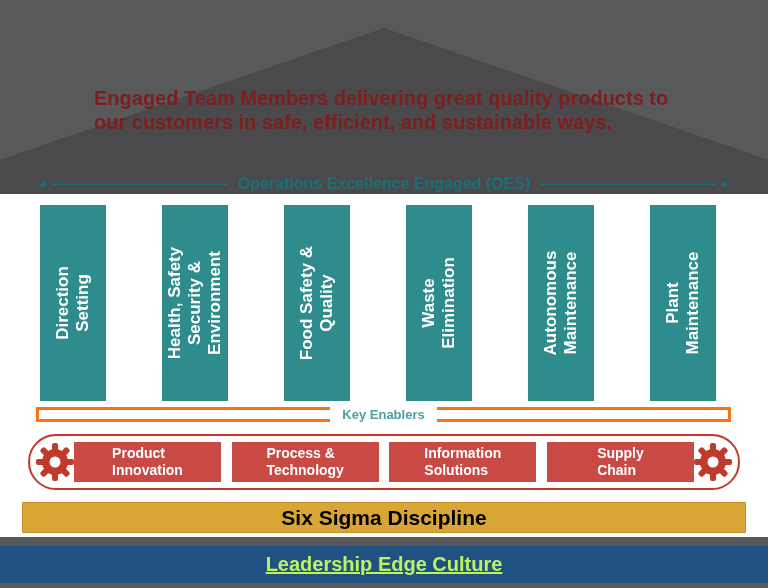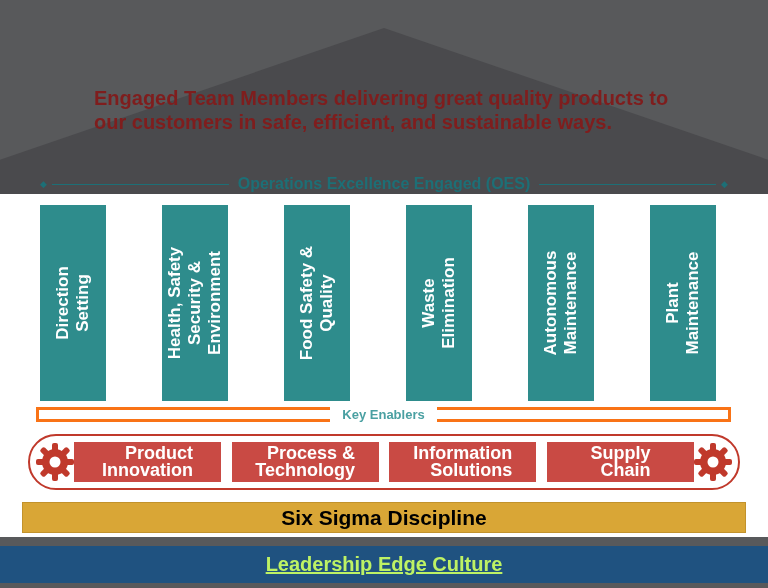--- a/index.html
+++ b/index.html
@@ -126,27 +126,27 @@
     position: absolute;
     left: 44px; right: 44px; top: 6px;
     height: 40px;
     display: flex;
     justify-content: space-between;
   }
   .enabler-box {
     width: 147px; height: 40px;
     background: #C94A44;
     color: #ffffff;
-    font-size: 18px;
+    font-size: 14px;
     font-weight: bold;
     line-height: 17px;
     display: flex;
     align-items: center;
     justify-content: center;
-    text-align: right;
+    text-align: left;
     white-space: pre-line;
   }
 
   
   .six-sigma-bar {
     position: absolute;
     left: 22px; top: 502px;
     width: 724px; height: 31px;
     background: #D9A636;
     border: 1px solid #C2922C;

